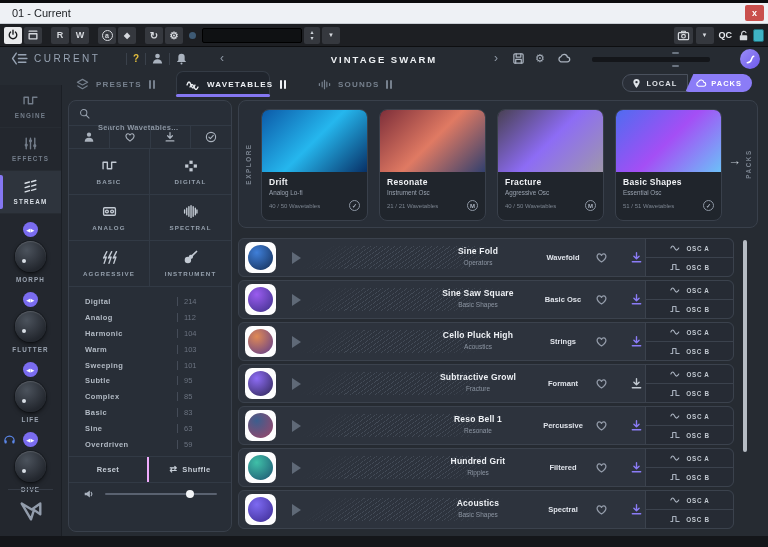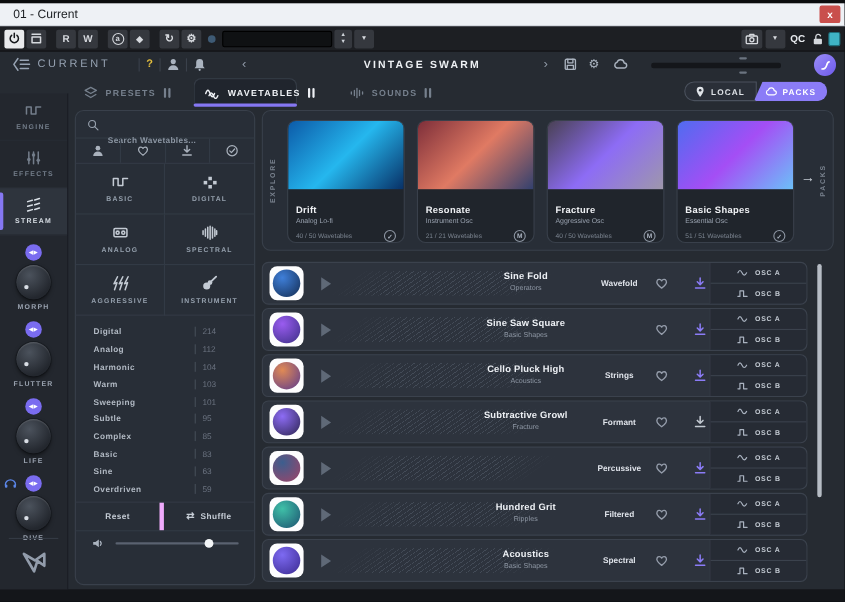--- a/index.html
+++ b/index.html
@@ -105,38 +105,38 @@
     color:#c3cad3;border-bottom:1px solid #323a45;}
   .cat:nth-child(odd){border-right:1px solid #323a45;}
   .cat-label{font-size:6.2px;font-weight:bold;letter-spacing:1.1px;color:#95a0ad;}
   .b-tags{padding:7px 14px 4px 16px;}
   .tag-row{height:15.8px;display:flex;align-items:center;}
   .tag-name{font-size:7.5px;font-weight:bold;letter-spacing:.4px;color:#b2bac4;}
   .tag-count{margin-left:auto;width:40px;font-size:7.5px;color:#6b7380;border-left:1px solid #454c58;padding-left:6px;}
   .b-actions{height:26px;border-top:1px solid #323a45;display:flex;}
   .b-actions .act{display:flex;align-items:center;justify-content:center;gap:5px;
     font-size:7.5px;font-weight:bold;color:#c6cdd6;letter-spacing:.4px;}
-  .act-reset{width:80px;border-right:4px solid #f0abfc;}
+  .act-reset{width:80px;border-right:2px solid #f0abfc;}
   .act-shuffle{flex:1;}
   .shuffle-glyph{font-size:9px;color:#c6cdd6;}
   .b-vol{height:24px;border-top:1px solid #323a45;display:flex;align-items:center;padding:0 14px;color:#aab3bf;}
   .vol-track{flex:1;margin-left:10px;height:2px;background:#5a6270;border-radius:1px;position:relative;}
   .vol-dot{position:absolute;left:72%;top:-3px;width:8px;height:8px;border-radius:50%;background:#f2f4f6;}
 
   
   .main{position:absolute;left:238px;right:10px;top:53px;bottom:0;}
   .explore{position:absolute;left:0;right:0;top:0;height:128px;background:#282e37;
     border:1px solid #39404b;border-radius:8px;}
   .vert-label{position:absolute;top:50%;transform:translateY(-50%) rotate(180deg);writing-mode:vertical-rl;
     font-size:6.3px;font-weight:bold;letter-spacing:1.6px;color:#7b8490;}
   .vl-left{left:6px;} .vl-right{right:5px;}
   .cards{position:absolute;left:22px;top:8px;display:flex;gap:11px;}
   .card{width:107px;height:112px;background:#20252c;border:1px solid #39404b;border-radius:8px;overflow:hidden;}
   .card-img{height:62px;}
-  .card-info{padding:14px 7px 0 7px;}
+  .card-info{padding:5px 7px 0 7px;}
   .card-title{font-size:8.5px;font-weight:bold;color:#f0f2f5;letter-spacing:.3px;}
   .card-sub{font-size:6.3px;color:#99a2af;margin-top:2px;}
   .card-foot{display:flex;align-items:center;margin-top:4px;}
   .card-count{font-size:6px;color:#7b8490;}
   .badge{margin-left:auto;width:11px;height:11px;border-radius:50%;border:1px solid #8d96a3;color:#aab3c0;
     font-size:6px;font-weight:bold;display:flex;align-items:center;justify-content:center;}
   .explore-arrow{position:absolute;right:16px;top:52px;color:#c3cad2;font-size:13px;}
 
   
   .rows{position:absolute;left:0;top:138px;width:496px;display:flex;flex-direction:column;gap:3px;}
@@ -754,20 +754,21 @@
           <div class="row">
             <span class="thumb">
               <span class="orb" style="background: radial-gradient(circle at 35% 30%, rgb(154, 92, 240), rgb(59, 47, 134));"></span>
             </span>
             <span class="play"></span>
             <span class="wt-art"></span>
             <span class="meta">
               <div class="wt-name">Sine Saw Square</div>
               <div class="wt-pack">Basic Shapes</div>
             </span>
+            <span class="wt-tag">Basic Osc</span>
             <span class="heart">
               <svg width="13" height="13">
                 <use href="#i-heart"></use>
               </svg>
             </span>
             <span class="dl dl-purple">
               <svg width="13" height="13">
                 <use href="#i-download"></use>
               </svg>
             </span>
@@ -860,20 +861,24 @@
               </span>
             </span>
           </div>
 
           <div class="row">
             <span class="thumb">
               <span class="orb" style="background: radial-gradient(circle at 35% 30%, rgb(60, 94, 142), rgb(160, 68, 104));"></span>
             </span>
             <span class="play"></span>
             <span class="wt-art"></span>
+            <span class="meta">
+              <div class="wt-name">Reso Bell 1</div>
+              <div class="wt-pack">Resonate</div>
+            </span>
             <span class="wt-tag">Percussive</span>
             <span class="heart">
               <svg width="13" height="13">
                 <use href="#i-heart"></use>
               </svg>
             </span>
             <span class="dl dl-purple">
               <svg width="13" height="13">
                 <use href="#i-download"></use>
               </svg>

